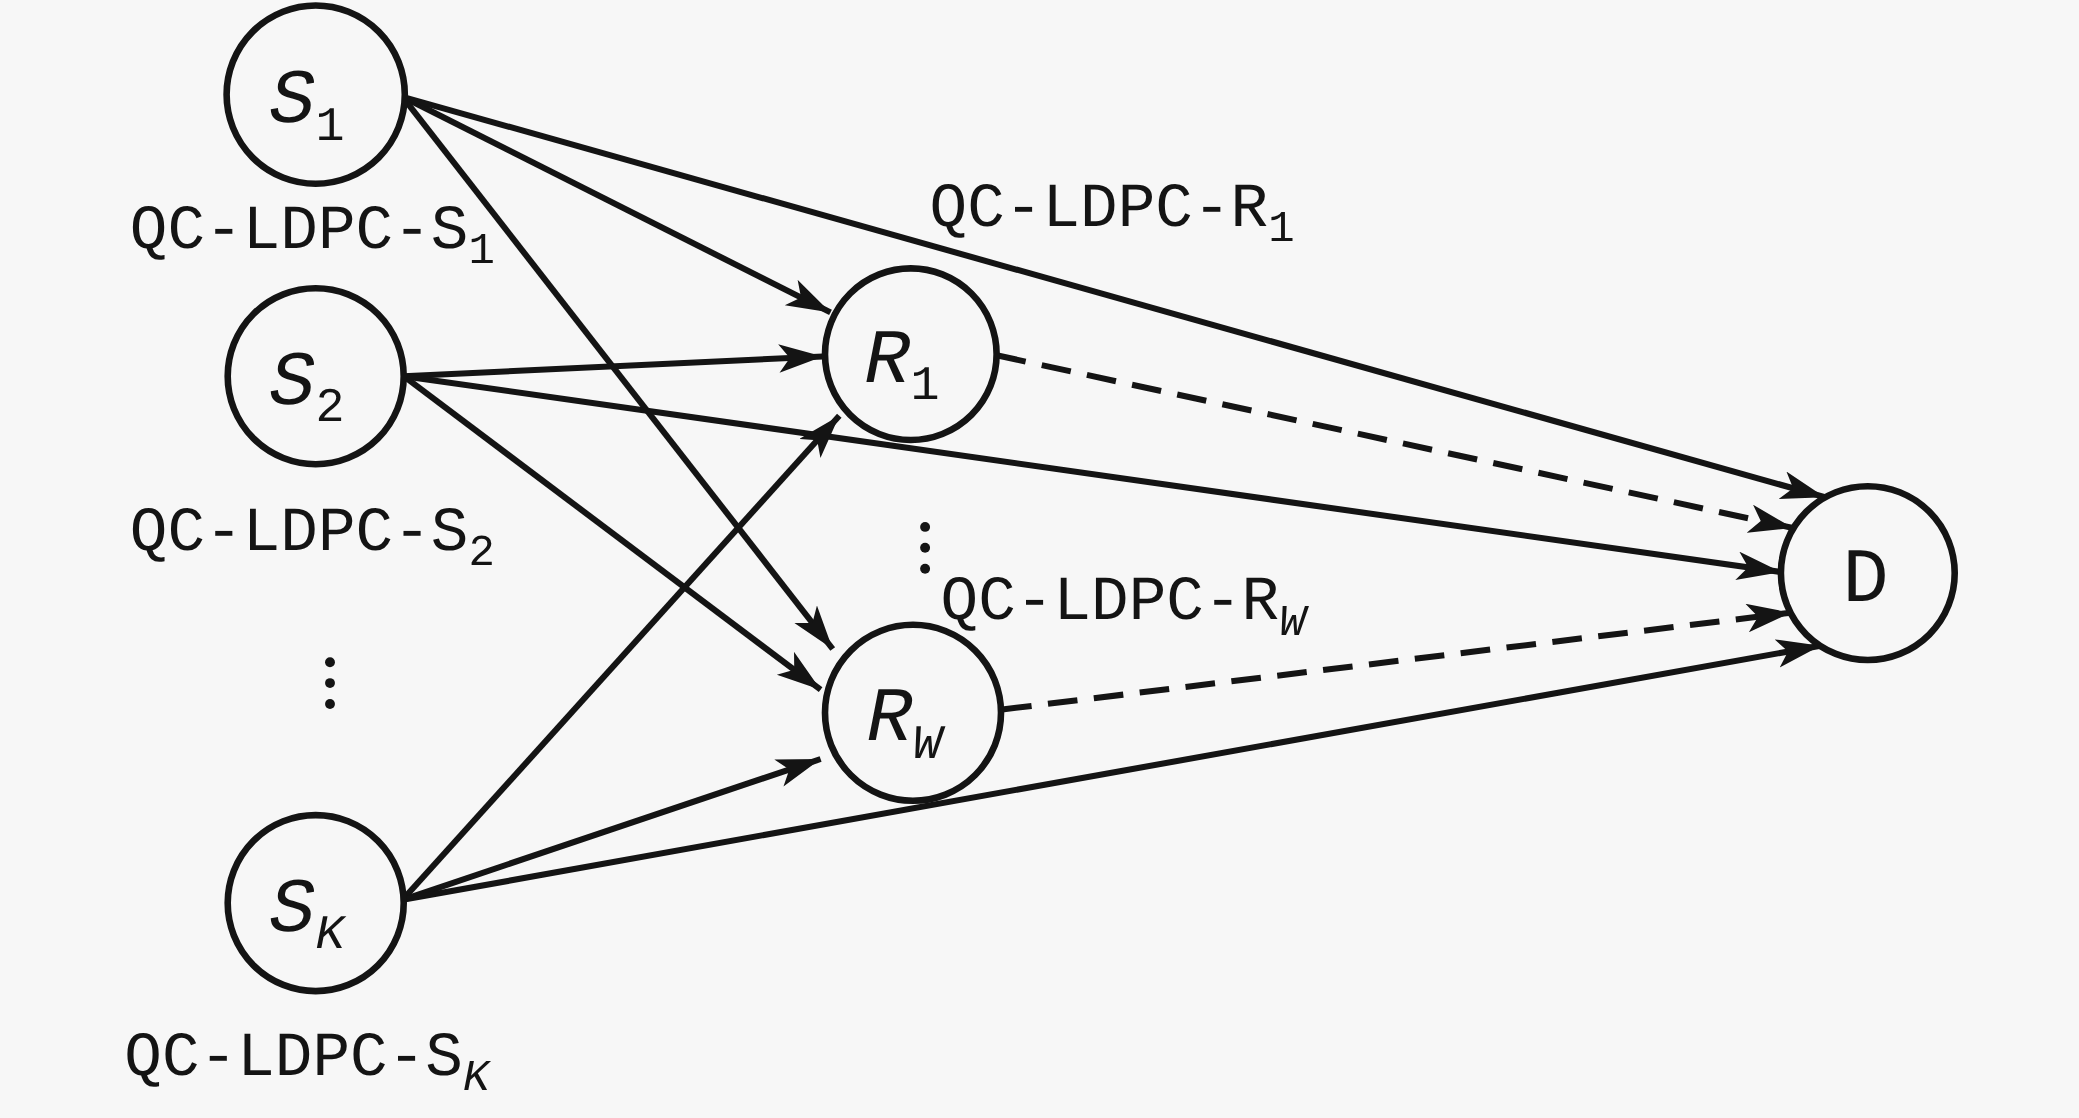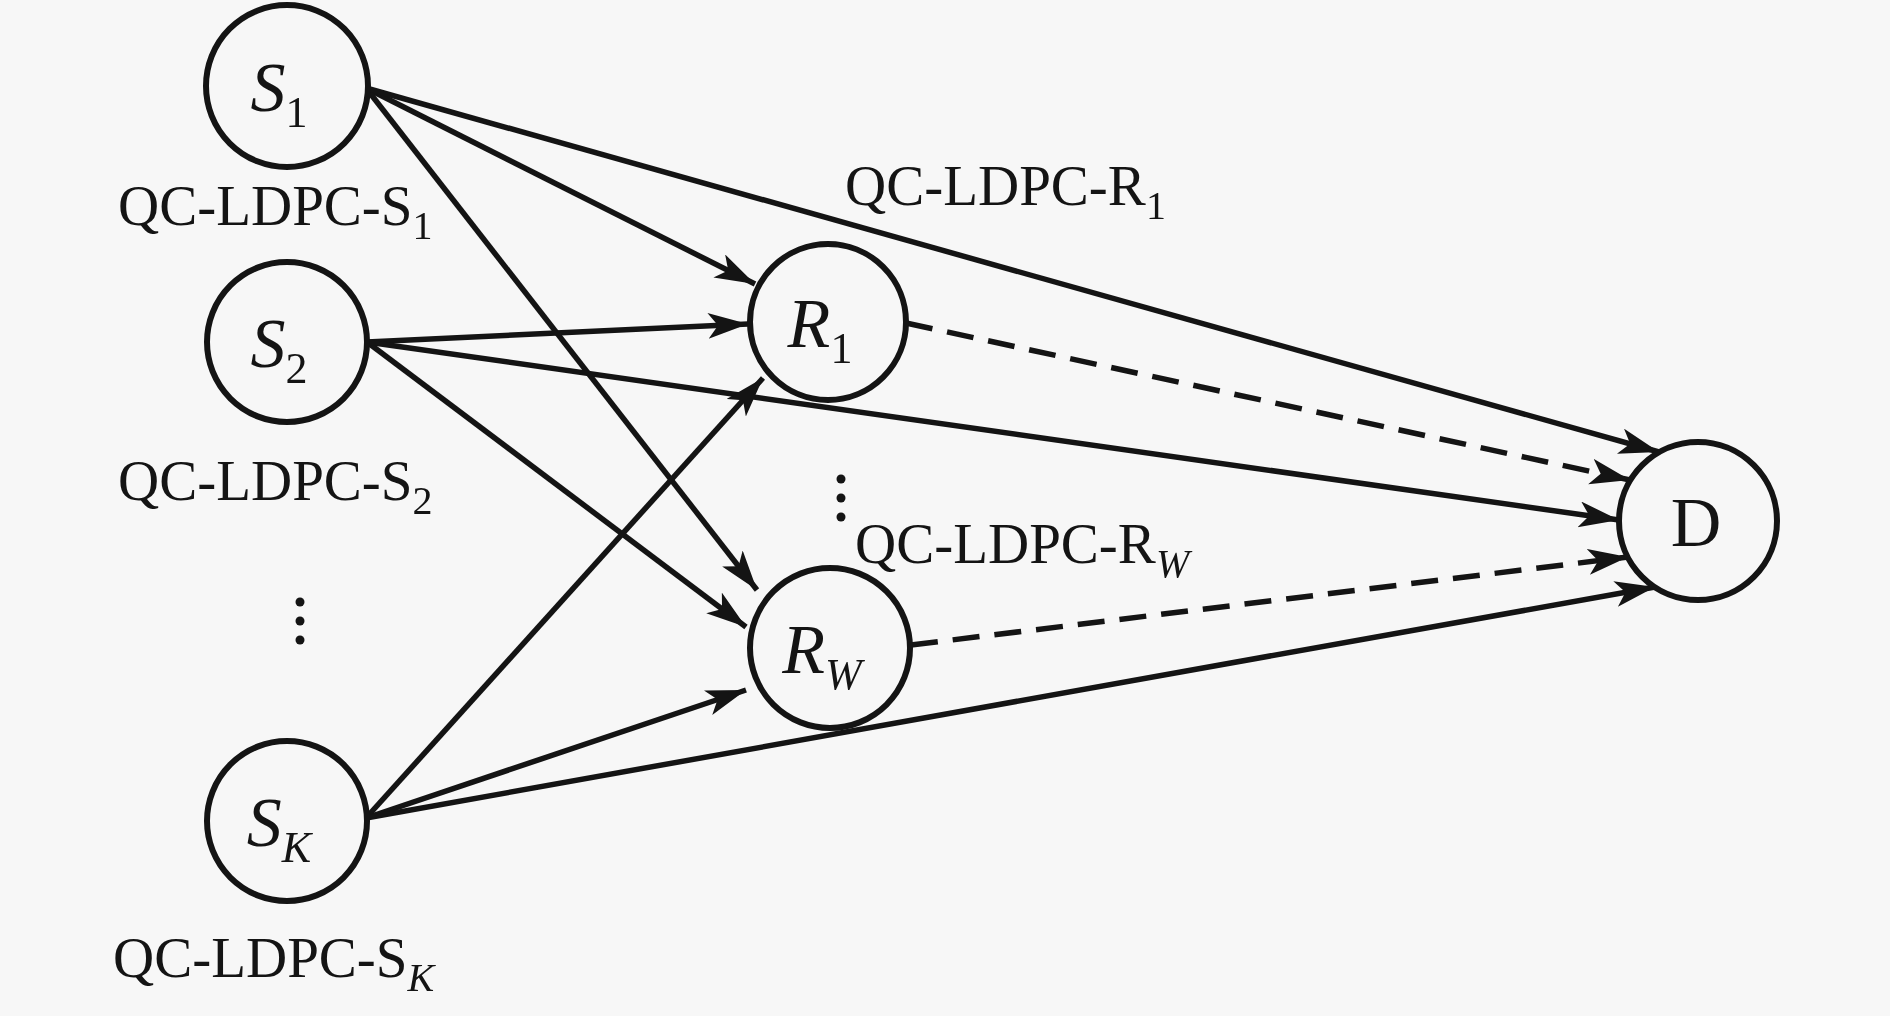--- a/index.html
+++ b/index.html
@@ -6,21 +6,21 @@
     margin: 0;
     padding: 0;
     background: #f7f7f7;
   }
   #canvas {
     position: relative;
     width: 1890px;
     height: 1016px;
     background: #f7f7f7;
     overflow: hidden;
-    font-family: Liberation Serif, serif;
+    font-family: Liberation Mono, monospace;
   }
   #diagram {
     position: absolute;
     left: 0;
     top: 0;
   }
   .edge {
     fill: none;
     stroke-width: 5.5px;
     stroke-linecap: butt;

